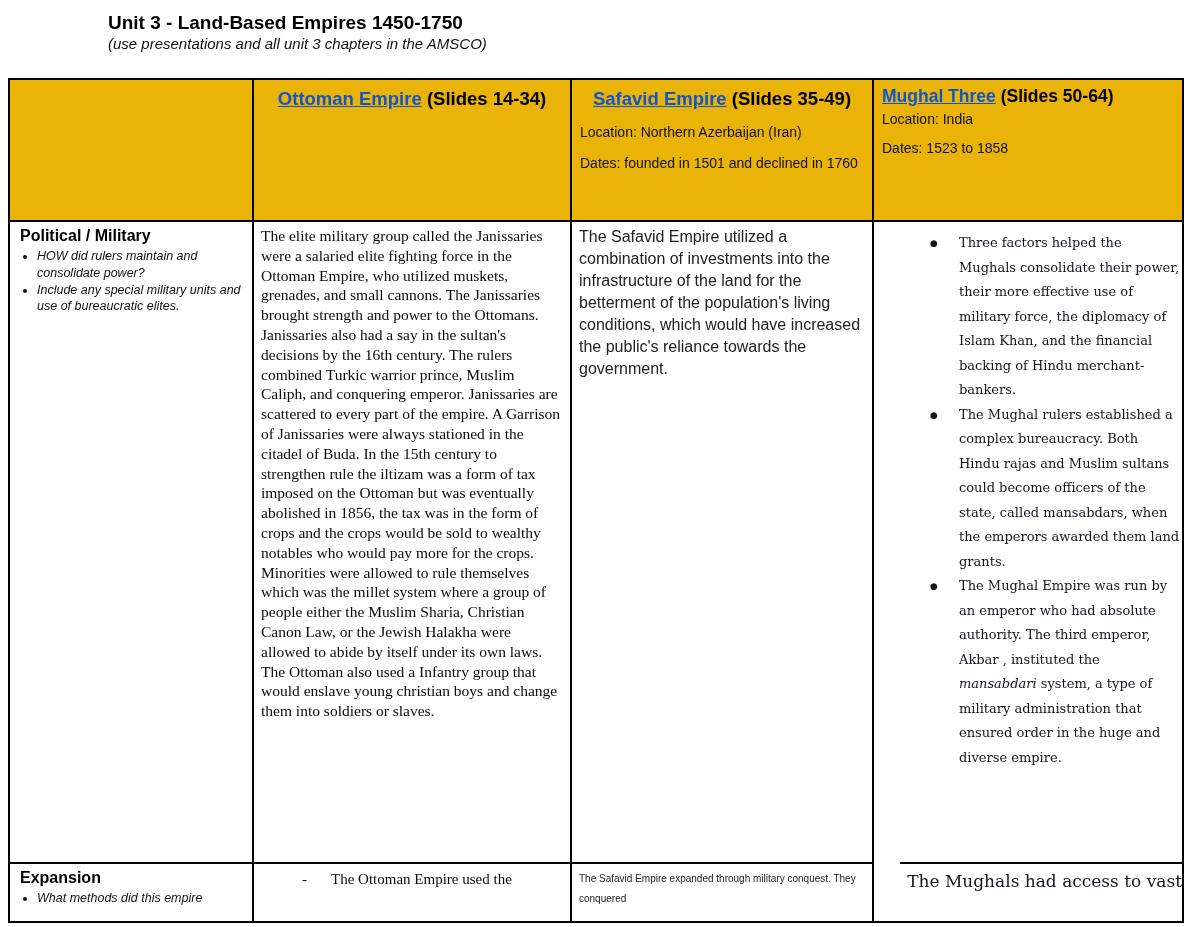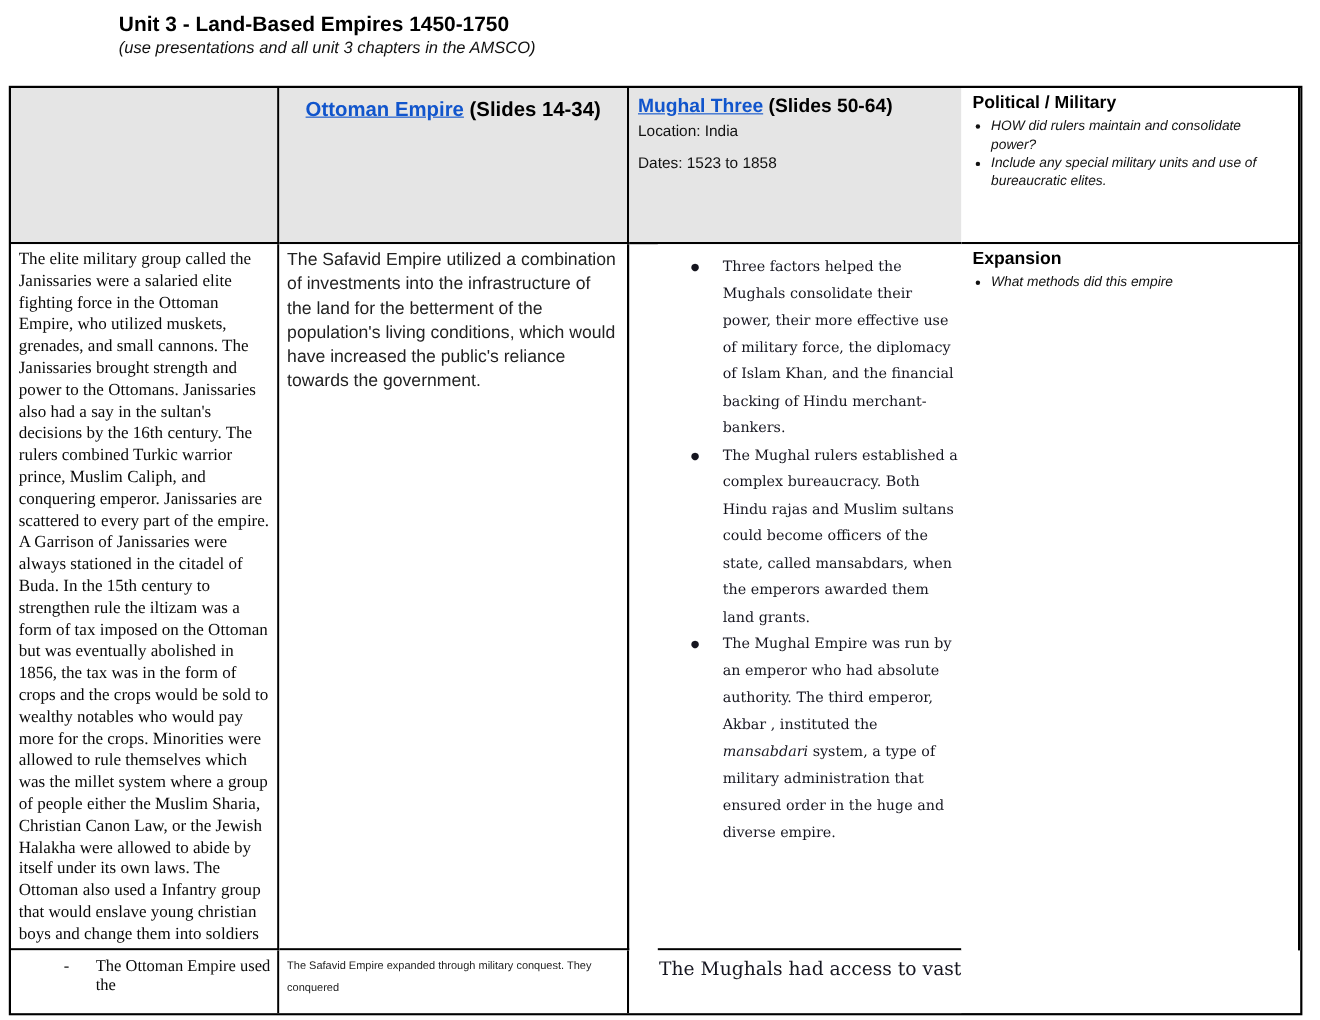--- a/index.html
+++ b/index.html
@@ -33,21 +33,21 @@
     background: #fff;
   }
   .cell {
     border-right: 2px solid #000;
     border-bottom: 2px solid #000;
     overflow: hidden;
     background: #fff;
   }
   .cell.last-col { border-right: none; }
   .cell.last-row { border-bottom: none; }
-  .cell.hdr { background: #e5e5e5; padding: 6px 8px 4px 8px; }
+  .cell.hdr { background: #eab308; padding: 6px 8px 4px 8px; }
 
   .hdr-title {
     font-size: 18.5px; font-weight: bold; line-height: 1.22;
     text-align: center; margin: 2px auto 0 auto; max-width: 272px;
   }
   .hdr-title.left { text-align: left; margin: 0; max-width: none; font-size: 17.5px; white-space: nowrap; }
   .emp-link { color: #1155cc; text-decoration: underline; cursor: pointer; }
 
   .hdr-info { font-size: 14px; color: #111; }
   .col2-info .info-line { margin-top: 14px; line-height: 19px; }
@@ -112,20 +112,27 @@
 </div>
 
 <div class="empires-table">
 
   <div class="cell hdr"></div>
 
   <div class="cell hdr">
     <div class="hdr-title"><span class="emp-link">Ottoman Empire</span><span> (Slides 14-34)</span></div>
   </div>
 
+  <div class="cell hdr">
+    <div class="hdr-title"><span class="emp-link">Safavid Empire</span><span> (Slides 35-49)</span></div>
+    <div class="hdr-info col3-info">
+      <div class="info-line">Location: Northern Azerbaijan (Iran)</div>
+      <div class="info-line">Dates: founded in 1501 and declined in 1760</div>
+    </div>
+  </div>
 
   <div class="cell hdr last-col">
     <div class="hdr-title left"><span class="emp-link">Mughal Three</span><span> (Slides 50-64)</span></div>
     <div class="hdr-info col4-info">
       <div class="loc">Location: India</div>
       <div class="dat">Dates: 1523 to 1858</div>
     </div>
   </div>
 
   <div class="cell row-label">

